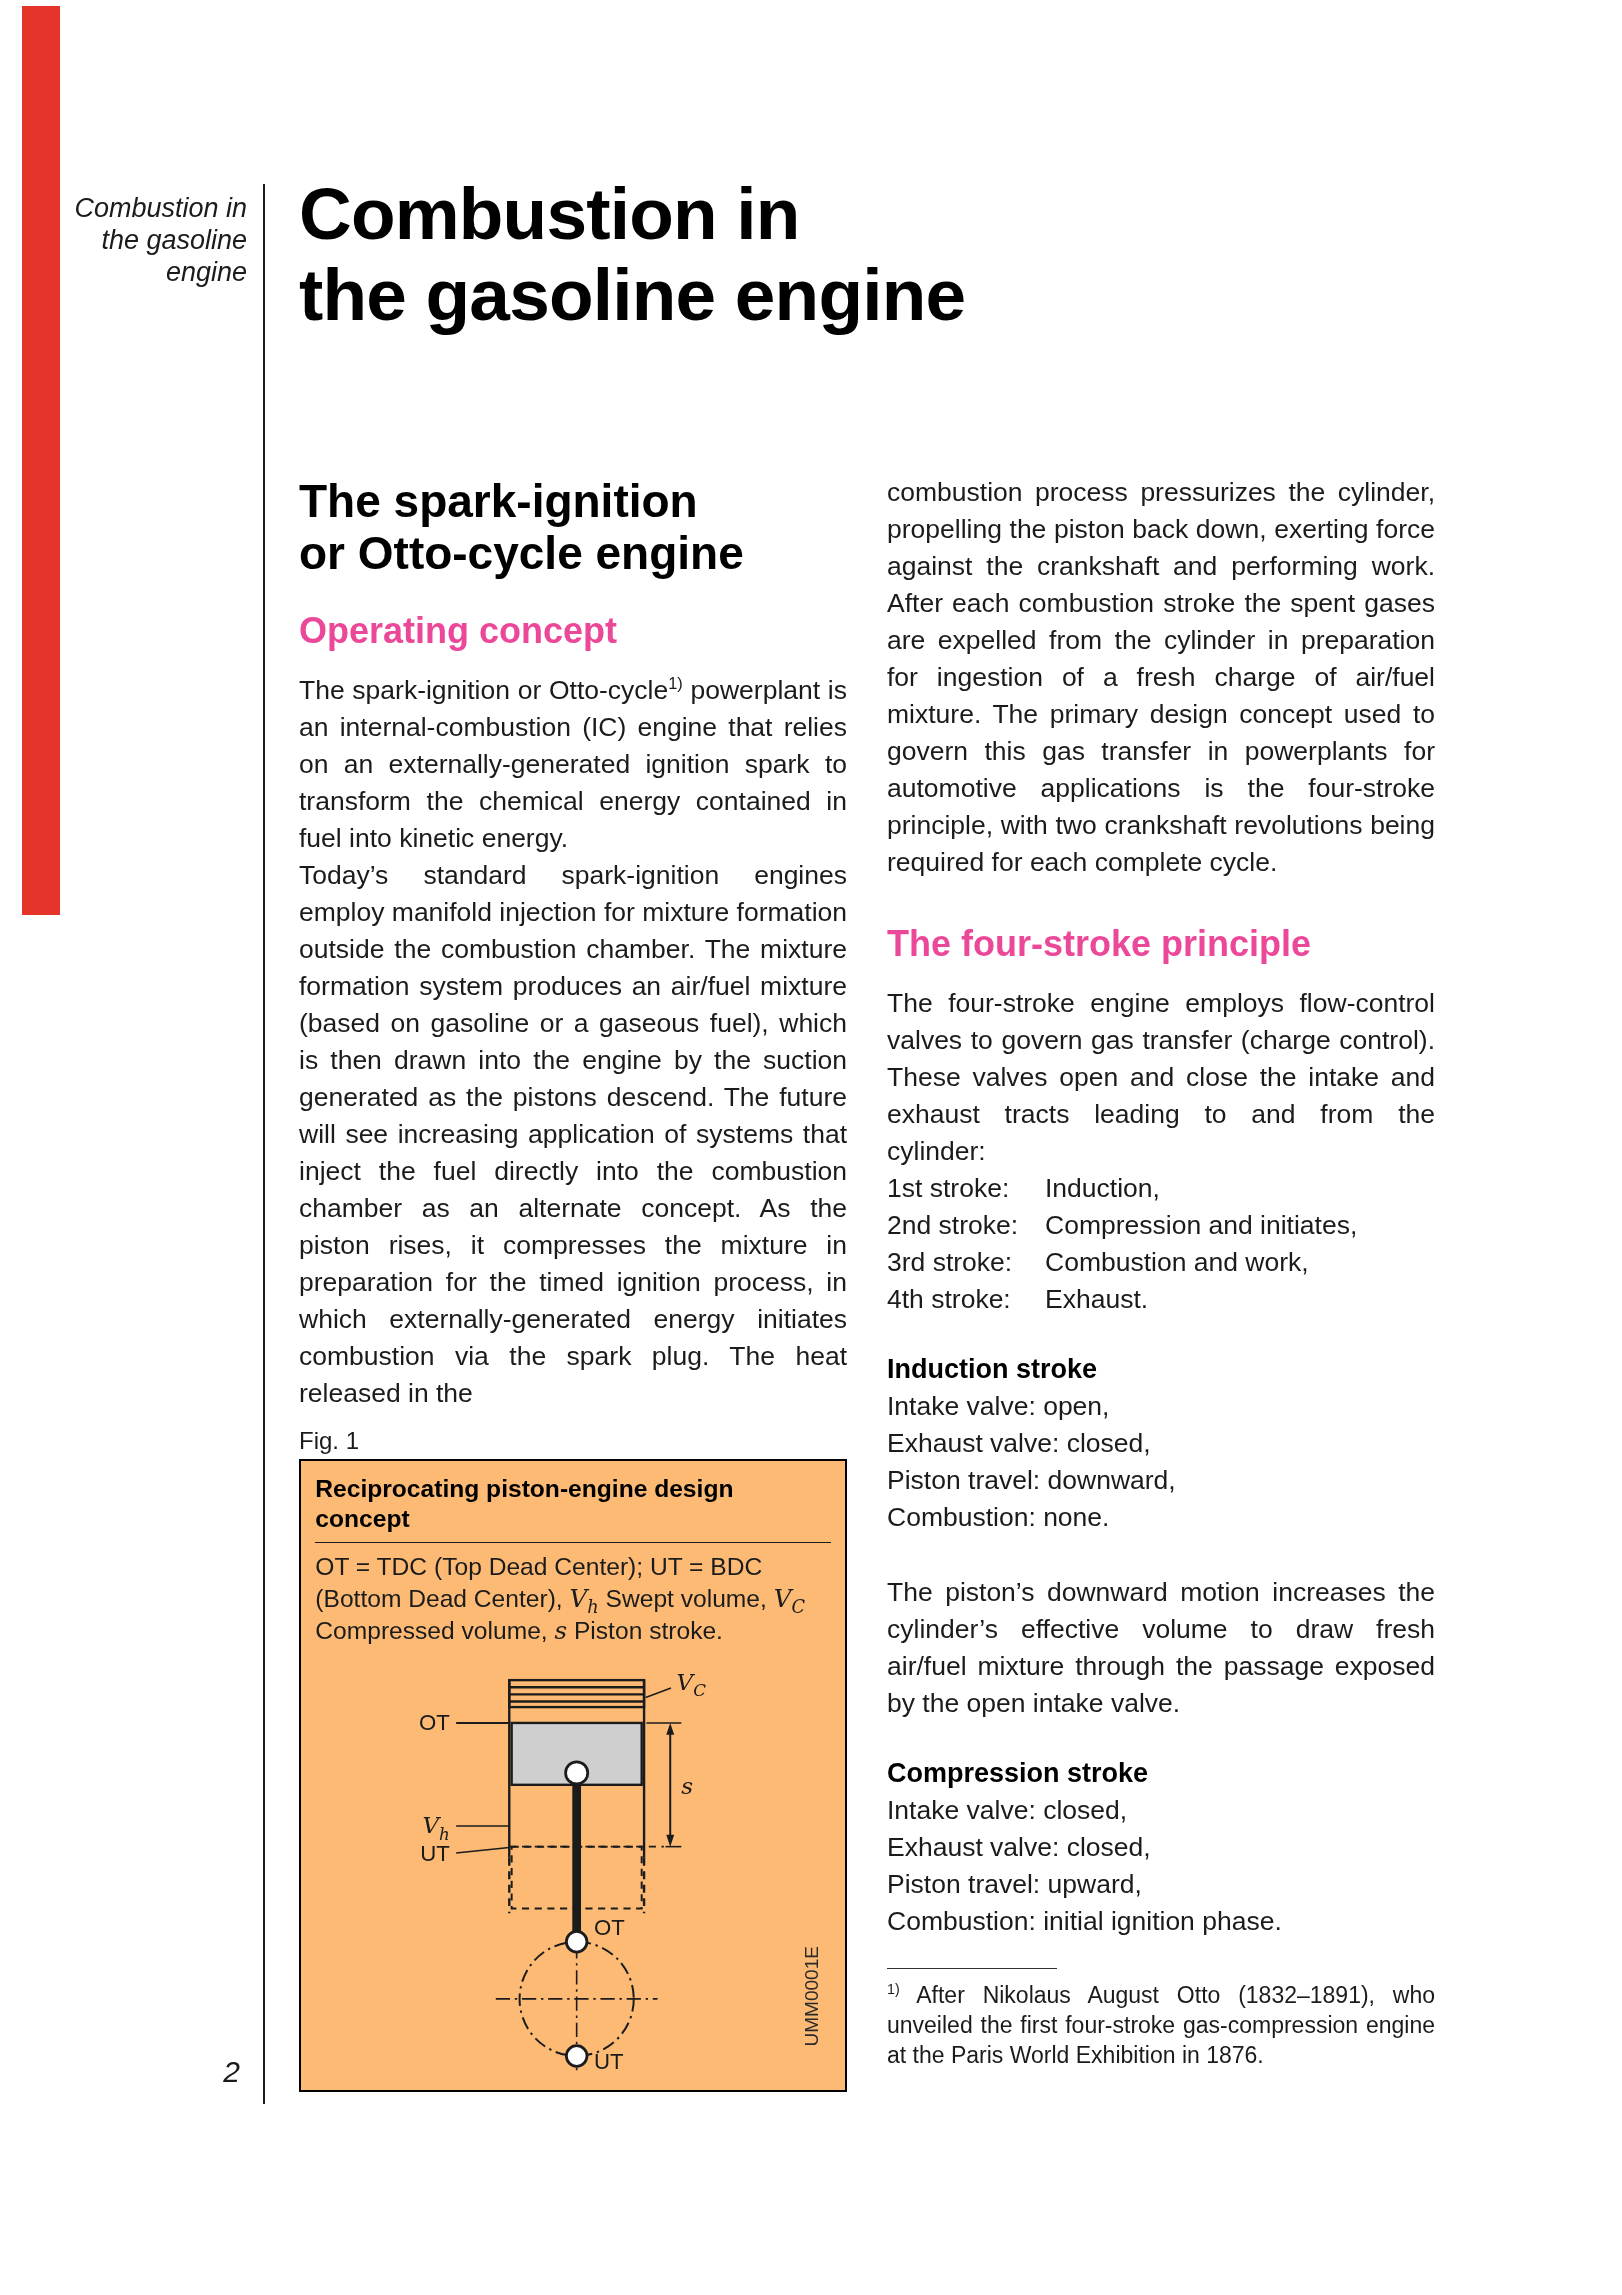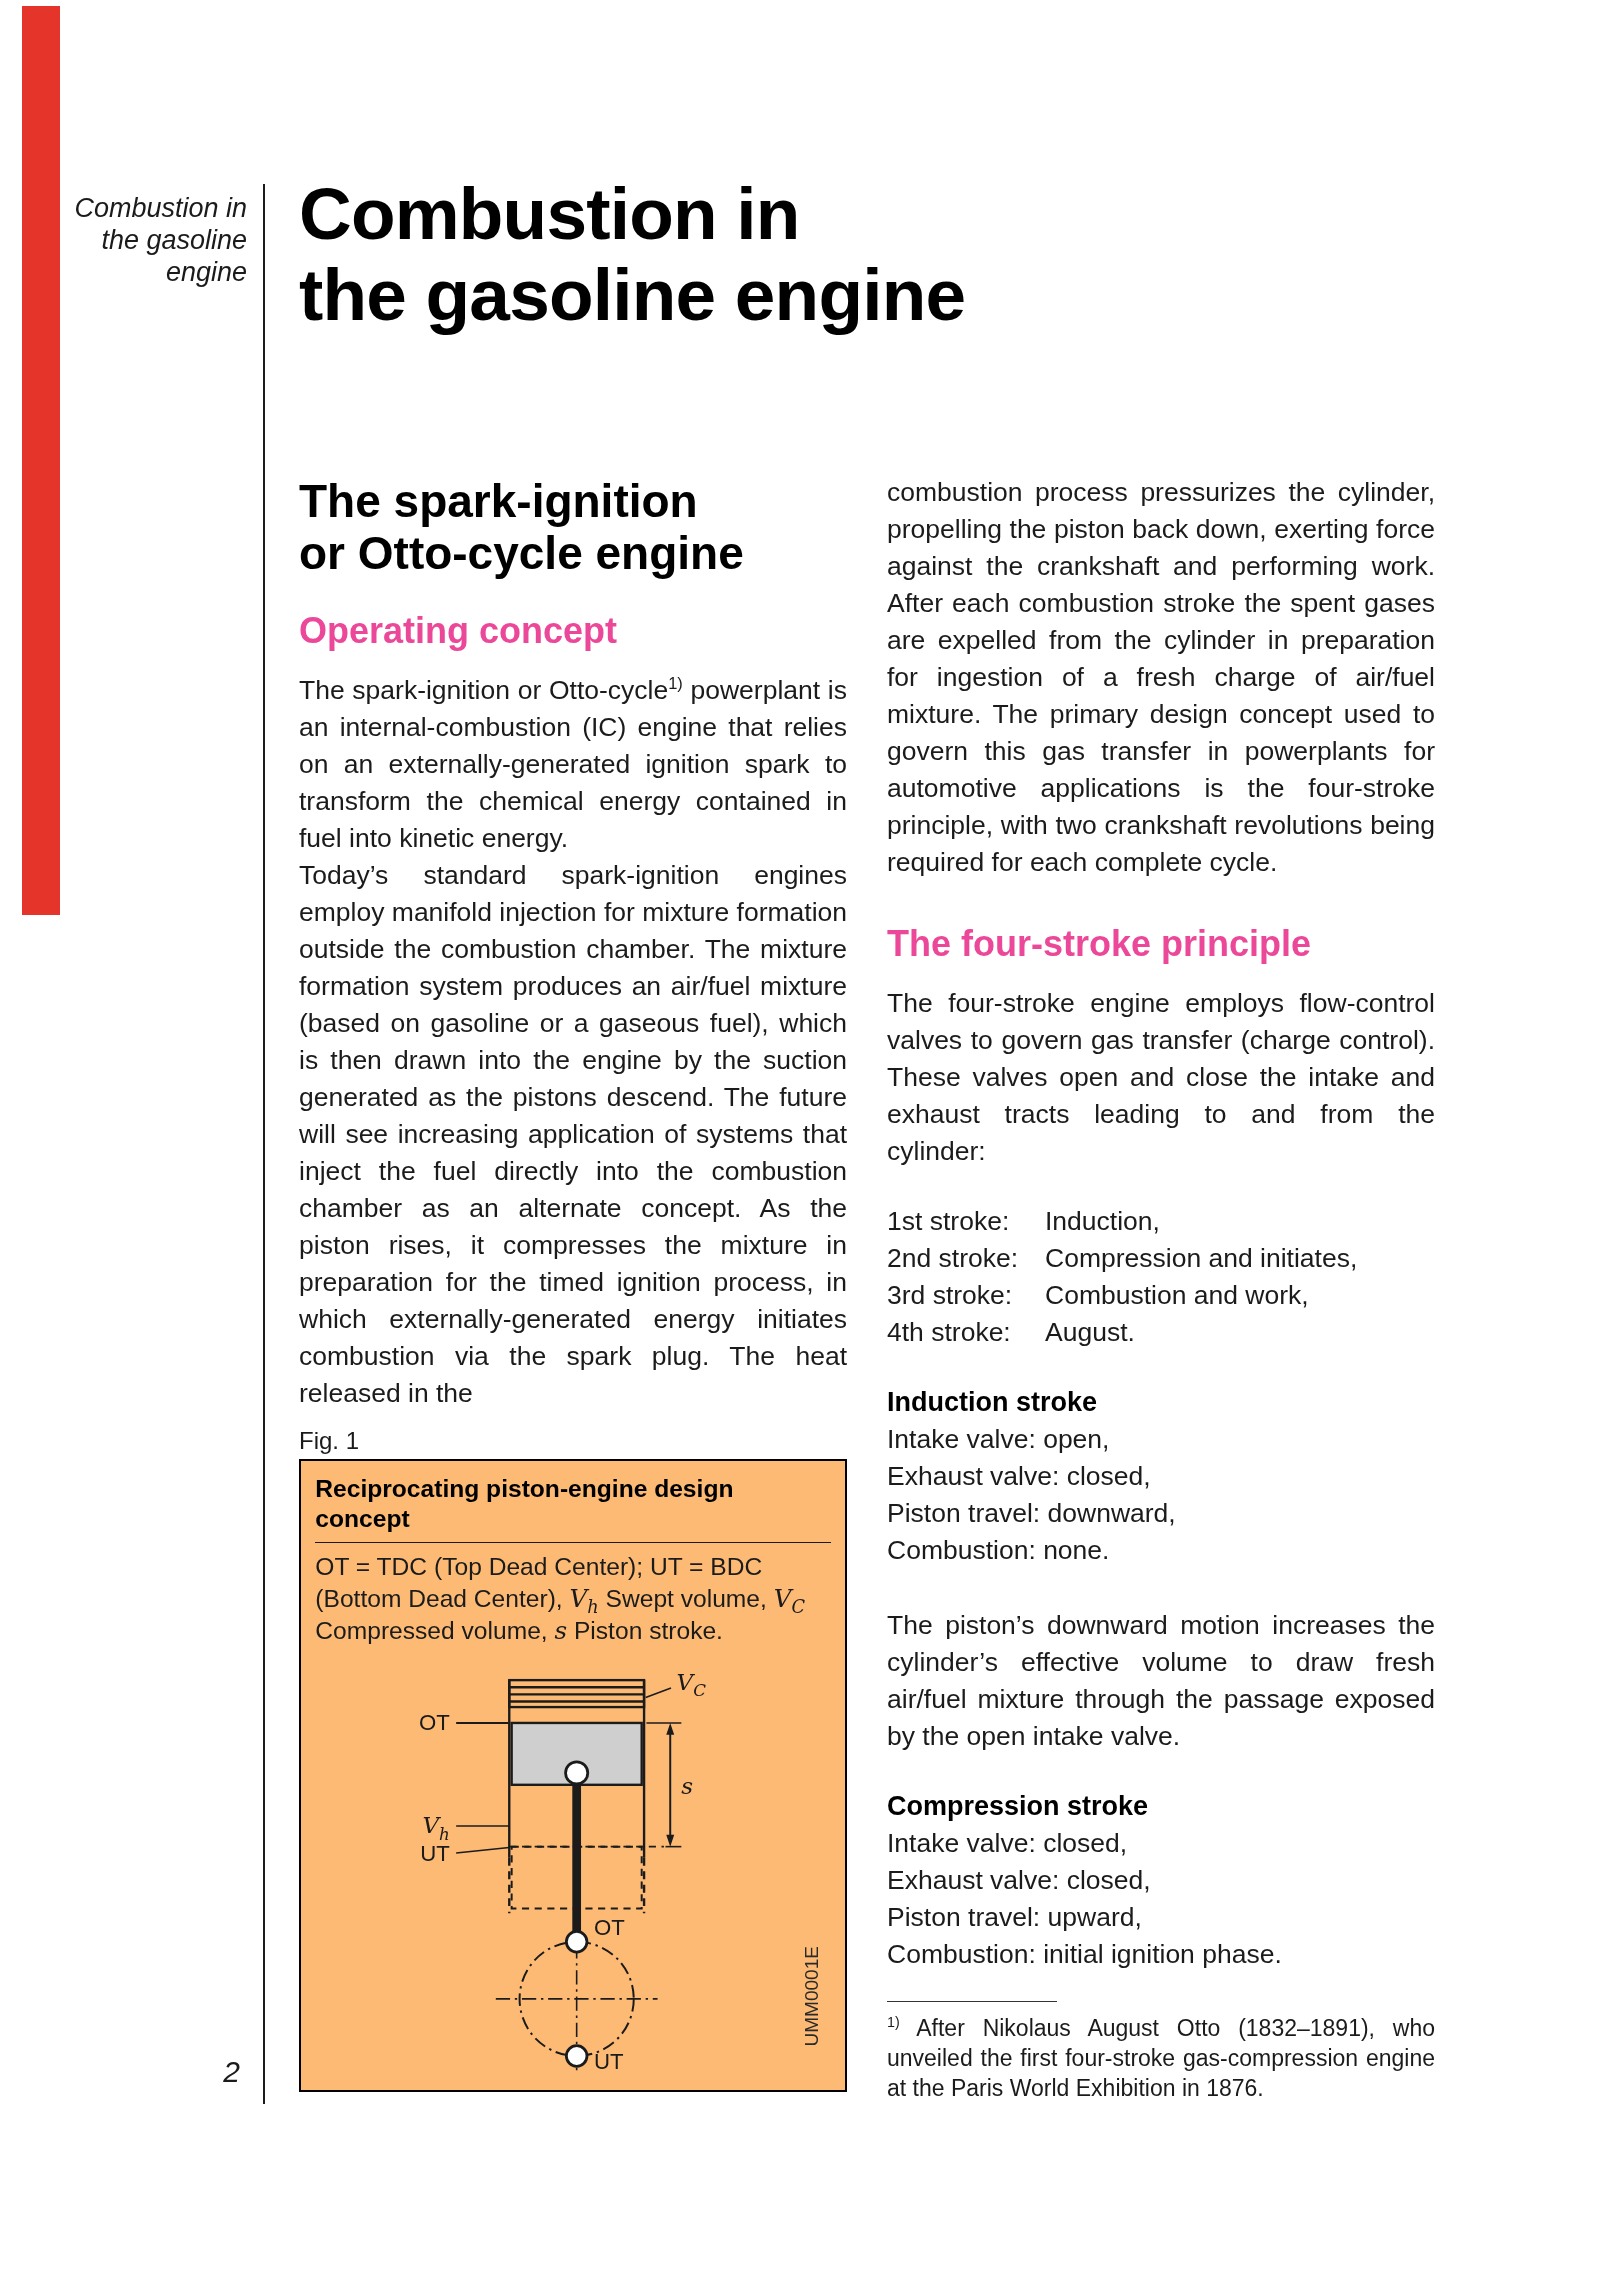--- a/index.html
+++ b/index.html
@@ -81,21 +81,21 @@
   p.body, .body-line {
     font-size: 26.5px;
     line-height: 37px;
     color: #1b1b1b;
   }
   p.body.just { text-align: justify; }
   sup { vertical-align: super; font-size: 0.62em; line-height: 0; }
   sub { vertical-align: sub;   font-size: 0.72em; line-height: 0; }
 
   
-  .strokes { margin-top: 33px; }
+  .strokes { }
   .stroke-row { display: flex; }
   .stroke-label { flex: 0 0 158px; }
   .bold-sub {
     font-size: 27px;
     line-height: 37px;
     font-weight: bold;
     color: #000;
     margin-top: 33px;
   }
   .spec-lines { }
@@ -266,21 +266,21 @@
       <div class="stroke-row body-line">
         <span class="stroke-label">2nd stroke:</span>
         <span>Compression and initiates,</span>
       </div>
       <div class="stroke-row body-line">
         <span class="stroke-label">3rd stroke:</span>
         <span>Combustion and work,</span>
       </div>
       <div class="stroke-row body-line">
         <span class="stroke-label">4th stroke:</span>
-        <span>August.</span>
+        <span>Exhaust.</span>
       </div>
     </div>
 
     <div class="bold-sub">Induction stroke</div>
     <div class="spec-lines">
       <div class="body-line">Intake valve: open,</div>
       <div class="body-line">Exhaust valve: closed,</div>
       <div class="body-line">Piston travel: downward,</div>
       <div class="body-line">Combustion: none.</div>
     </div>

